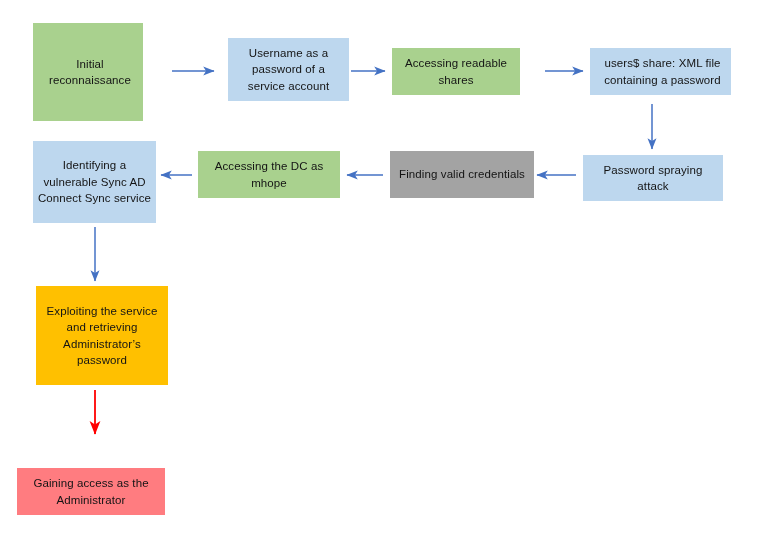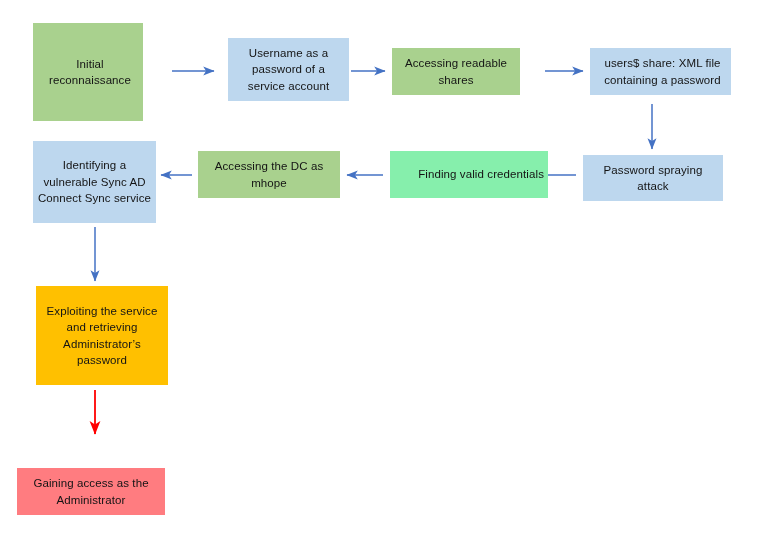--- a/index.html
+++ b/index.html
@@ -80,21 +80,21 @@
       </div>
       <div class="node" style="left: 392px; top: 48px; width: 128px; height: 47px; background: rgb(169, 209, 142);">
         <span>Accessing readable shares</span>
       </div>
       <div class="node" style="left: 590px; top: 48px; width: 141px; height: 47px; background: rgb(189, 215, 238); padding-left: 8px;">
         <span>users$ share: XML file containing a password</span>
       </div>
       <div class="node" style="left: 583px; top: 155px; width: 140px; height: 46px; background: rgb(189, 215, 238);">
         <span>Password spraying attack</span>
       </div>
-      <div class="node" style="left: 390px; top: 151px; width: 158px; height: 47px; background: #86efac; text-align: right;">
+      <div class="node" style="left: 390px; top: 151px; width: 144px; height: 47px; background: #a3a3a3;">
         <span>Finding valid credentials</span>
       </div>
       <div class="node" style="left: 198px; top: 151px; width: 142px; height: 47px; background: rgb(169, 209, 142);">
         <span>Accessing the DC as mhope</span>
       </div>
       <div class="node" style="left: 33px; top: 141px; width: 123px; height: 82px; background: rgb(189, 215, 238);">
         <span>Identifying a vulnerable Sync AD Connect Sync service</span>
       </div>
       <div class="node" style="left: 36px; top: 286px; width: 132px; height: 99px; background: rgb(255, 192, 0);">
         <span>Exploiting the service and retrieving Administrator’s password</span>

